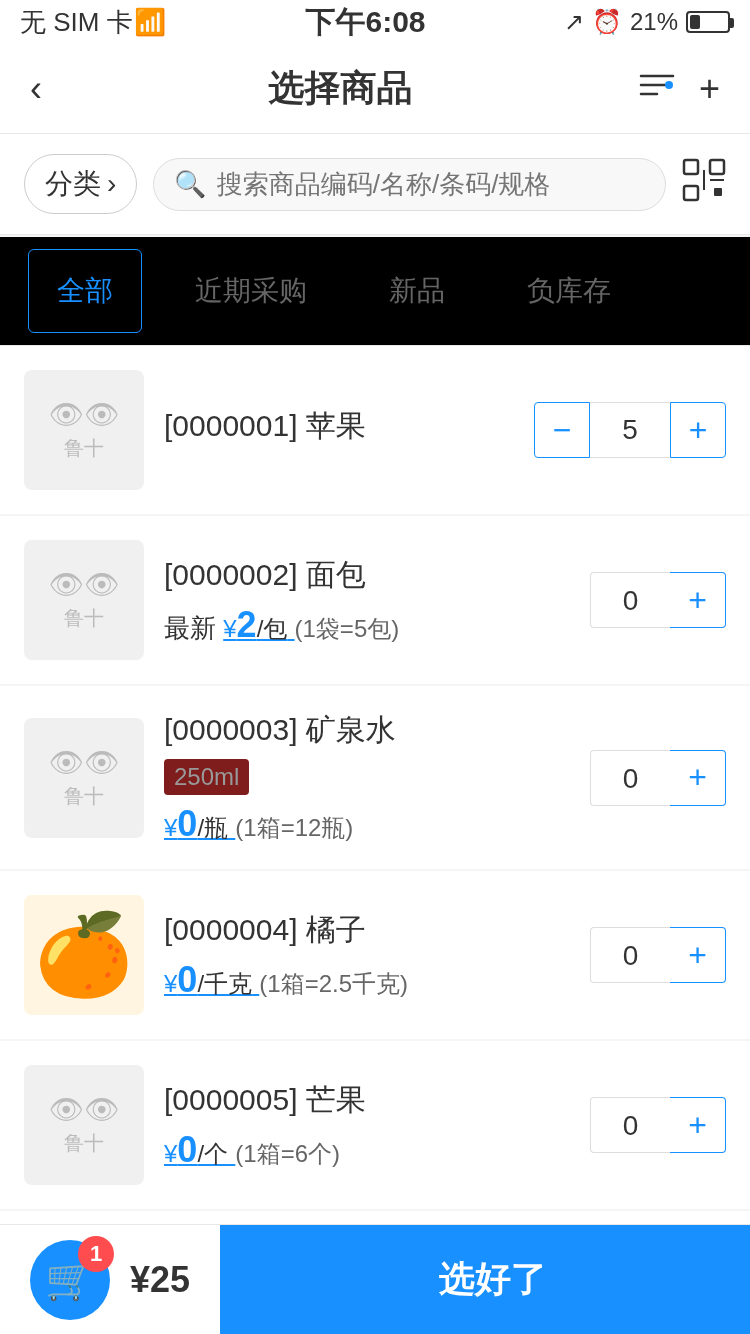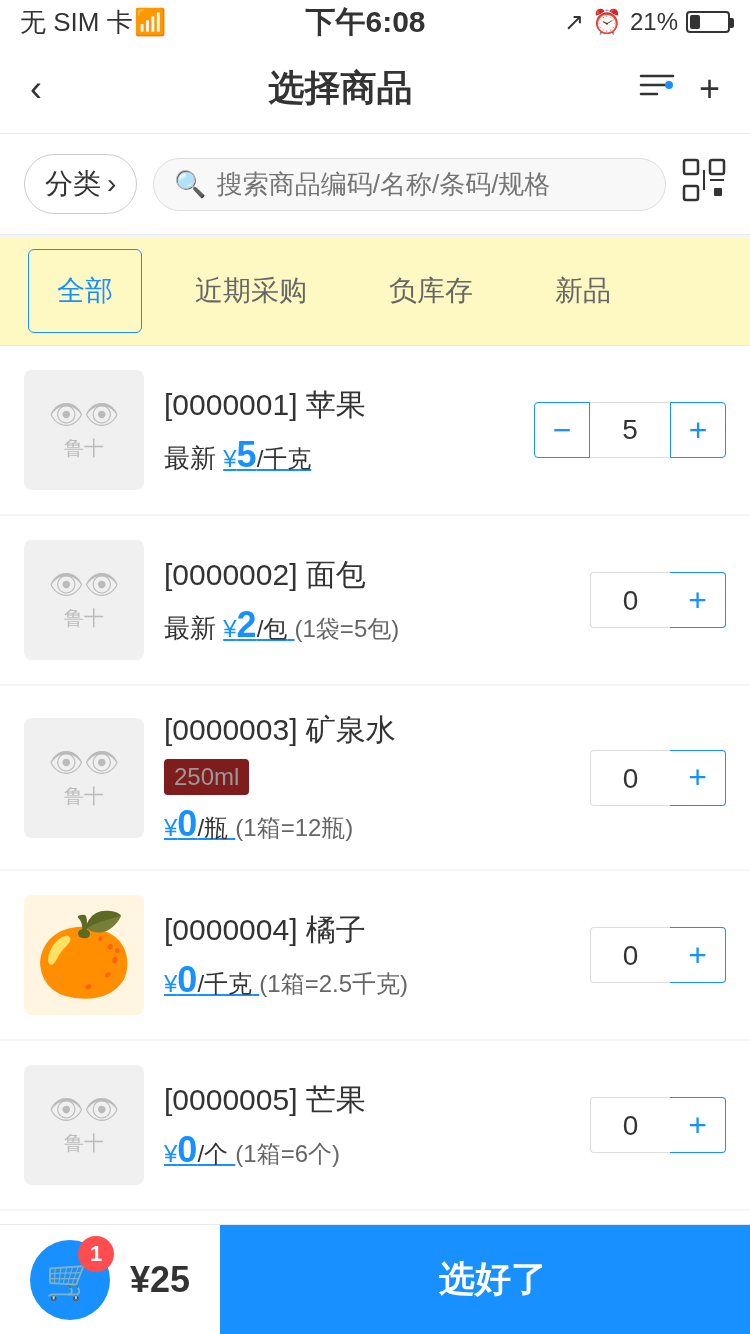--- a/index.html
+++ b/index.html
@@ -79,21 +79,21 @@
     }
     .search-icon { color: #aaa; margin-right: 10px; font-size: 26px; }
     .search-input {
       border: none; background: transparent; font-size: 26px;
       color: #999; width: 100%; outline: none;
     }
     .scan-icon { font-size: 40px; color: #333; flex-shrink: 0; }
 
     
     .tabs-bar {
-      background: #fef9c3;
+      background: #000000;
       display: flex;
       padding: 0 24px;
       gap: 16px;
       border-bottom: 1px solid #e8e8e8;
       margin-top: 2px;
     }
     .tab-item {
       padding: 22px 28px; font-size: 28px; color: #666;
       border-radius: 6px; cursor: pointer; border: 1px solid transparent;
       margin: 12px 4px;
@@ -256,41 +256,35 @@
       <line x1="22" y1="12" x2="22" y2="32" stroke="#333" stroke-width="2"></line>
       <line x1="28" y1="22" x2="42" y2="22" stroke="#333" stroke-width="2"></line>
       <rect x="32" y="30" width="8" height="8" rx="1" fill="#333"></rect>
     </svg>
   </span>
 </div>
 
 <div class="tabs-bar">
   <div class="tab-item active">全部</div>
   <div class="tab-item">近期采购</div>
+  <div class="tab-item">新品</div>
   <div class="tab-item">负库存</div>
-  <div class="tab-item">新品</div>
 </div>
 
 <div class="product-list">
 
   <div class="product-item">
     <div class="product-image">
       <div class="owl-logo">
         <span class="owl-eyes">👁👁</span>
         <span class="owl-text">鲁十</span>
       </div>
     </div>
     <div class="product-info">
       <div class="product-name">[0000001] 苹果</div>
-      <div class="product-price">
-        <span class="price-label">最新 </span>
-        <span class="price-underline">
-          <span class="price-symbol">¥</span><span class="price-value">5</span><span class="price-unit">/千克</span>
-        </span>
-      </div>
     </div>
     <div class="qty-control">
       <button class="qty-btn minus">−</button>
       <input class="qty-input" type="text" value="5" style="">
       <button class="qty-btn plus">+</button>
     </div>
   </div>
 
   <div class="product-item">
     <div class="product-image">

